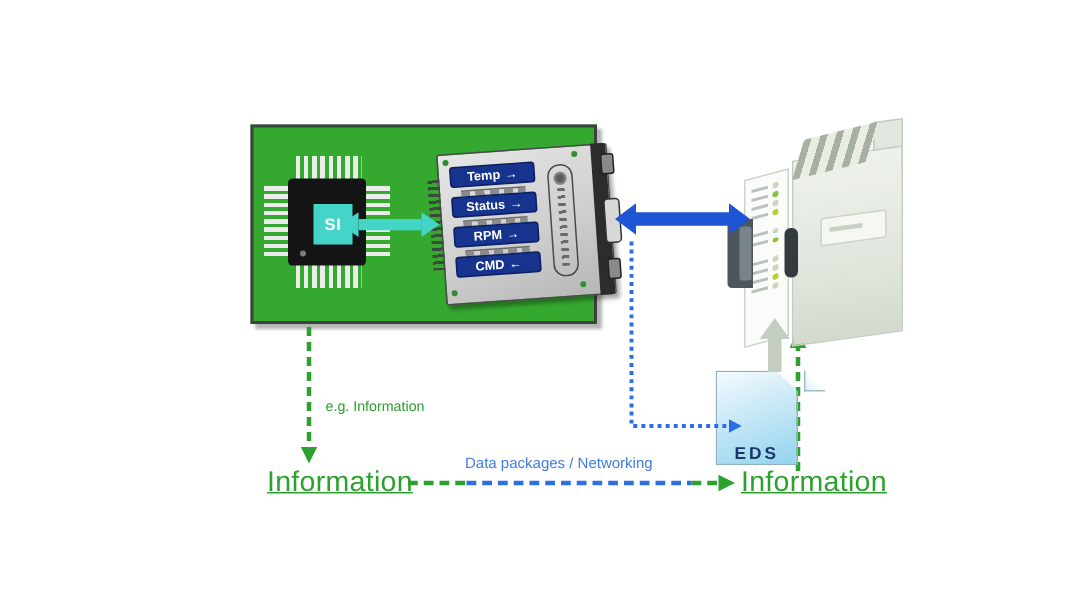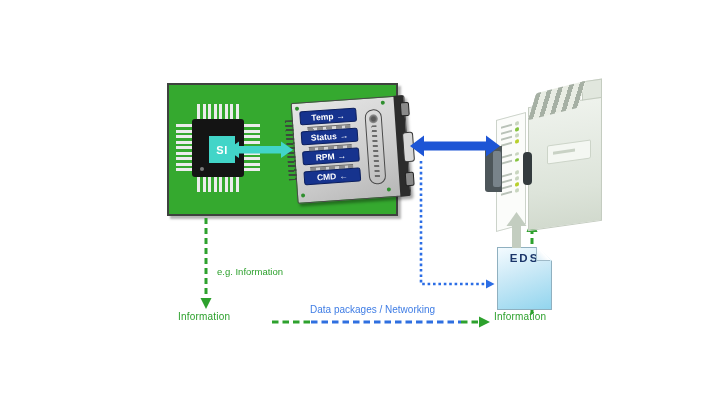--- a/index.html
+++ b/index.html
@@ -103,35 +103,35 @@
   .grp { margin-bottom:9px; }
   .dev-latch { left:37px; top:76px; width:9px; height:33px; background:#343b3e;
     border-radius:4px; position:absolute; }
   .dev-conn { left:-1px; top:70px; width:17px; height:46px; background:#4d565a;
     border-radius:3px 0 0 3px; position:absolute; }
   .dev-conn .inner { left:8px; top:5px; width:8px; height:36px; background:#78838a;
     border-radius:2px; position:absolute; }
 
   
   .eds {
-    left:497px; top:247px; width:53px; height:61px; z-index:2;
+    left:477px; top:247px; width:53px; height:61px; z-index:2;
     background:linear-gradient(160deg,#f4fbff 0%,#cdeaf7 40%,#92d5ee 100%);
     border:1px solid #8fb0c0;
     clip-path:polygon(0 0, 40px 0, 100% 14px, 100% 100%, 0 100%);
-    display:flex; align-items:flex-start; justify-content:center;
+    display:flex; align-items:flex-end; justify-content:center;
   }
   .eds-fold { left:536px; top:247px; width:14px; height:14px; z-index:3;
     background:linear-gradient(225deg,rgba(0,0,0,0) 48%,#ffffff 50%,#dceef7 100%);
     border-left:1px solid #9fbac8; border-bottom:1px solid #9fbac8; box-sizing:border-box;}
   .eds-text { color:#1a3569; font-weight:bold; font-size:11.5px; letter-spacing:2px; margin-top:4px;}
 
   
   .t-green { color:#2da12d; }
   .t-blue  { color:#3f7de5; }
-  .info { font-size:10px; letter-spacing:.2px; z-index:4; }
+  .info { font-size:19px; letter-spacing:.2px; z-index:4;text-decoration:underline; }
   .info-left  { left:178px; top:311px; }
   .info-right { left:494px; top:311px; }
   .net-label { left:310px; top:304px; width:150px; font-size:10px; z-index:4;}
   .temp-label { left:217px; top:266px; font-size:9.5px; z-index:4; }
 
   svg.layer { left:0; top:0; position:absolute; }
   #layer-behind { z-index:1; }
   #layer-front  { z-index:3; }
 </style>
 </head>

